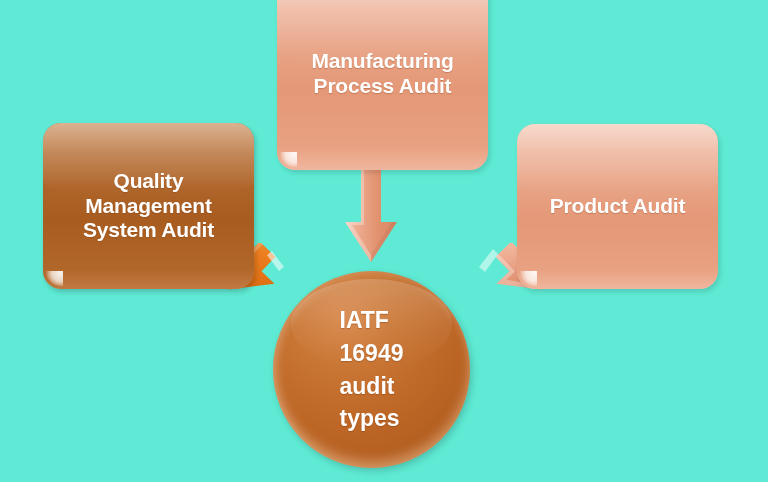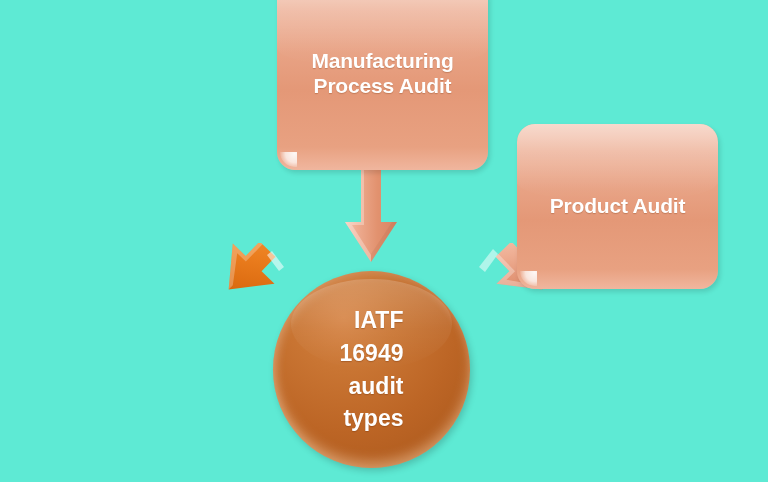--- a/index.html
+++ b/index.html
@@ -137,21 +137,21 @@
         #bc6525 58%,
         #b05c1f 82%,
         #a95818 100%);
     box-shadow:
       inset 0 -7px 12px rgba(255,220,180,0.42),
       inset 3px 4px 10px rgba(255,255,255,0.16),
       2px 3px 7px rgba(0,0,0,0.18);
     display: flex;
     align-items: center;
     justify-content: center;
-    text-align: right;
+    text-align: left;
     overflow: hidden;
   }
   #circle-center::before {
     content: "";
     position: absolute;
     left: 9%;
     top: 4%;
     width: 82%;
     height: 46%;
     border-radius: 50%;
@@ -183,20 +183,23 @@
 </style>
 </head>
 <body>
 
 <div id="stage">
 
   <div class="node-box" id="box-mpa">
     <span class="box-label">Manufacturing Process Audit</span>
   </div>
 
+  <div class="node-box" id="box-qms">
+    <span class="box-label">Quality Management System Audit</span>
+  </div>
 
   <div class="node-box" id="box-pa">
     <span class="box-label">Product Audit</span>
   </div>
 
   <div id="circle-center">
     <span class="circle-label" style="white-space: pre-line;">IATF
 16949
 audit
 types</span>

